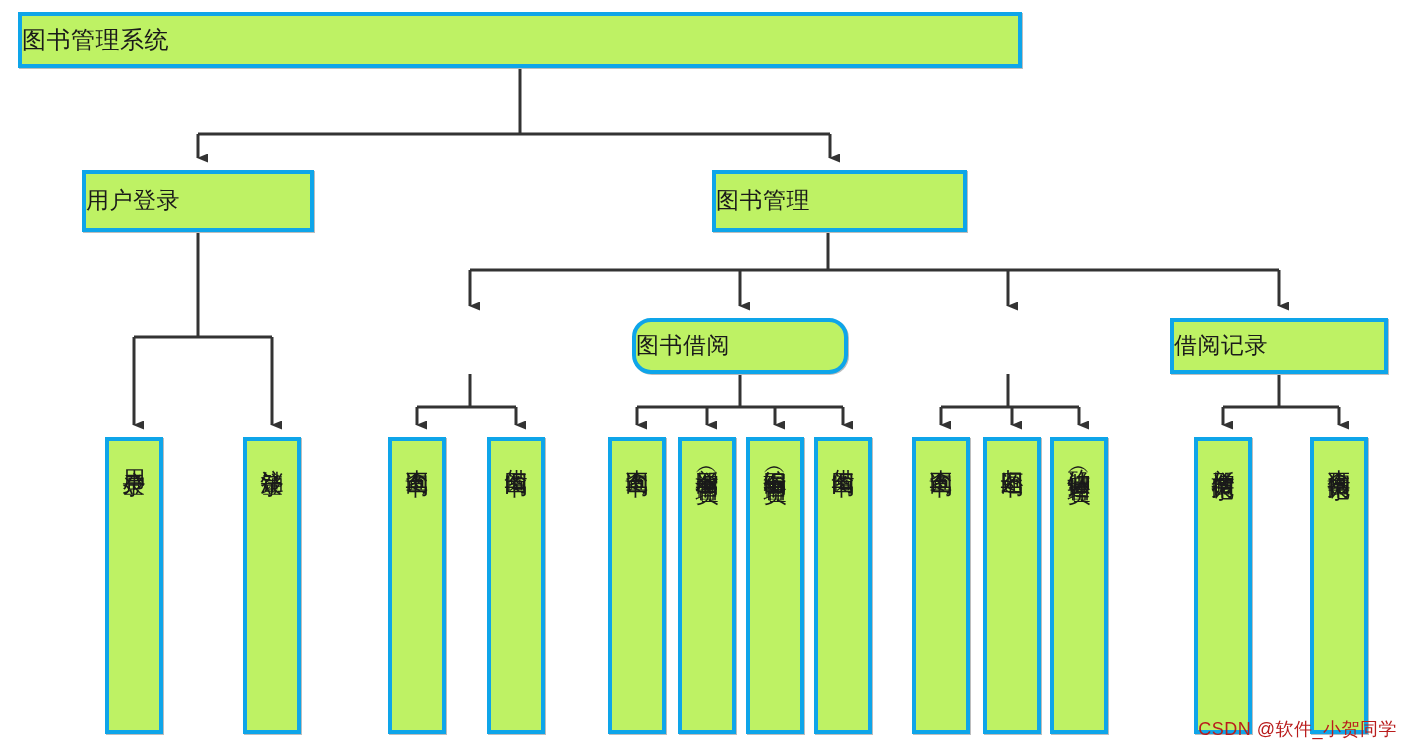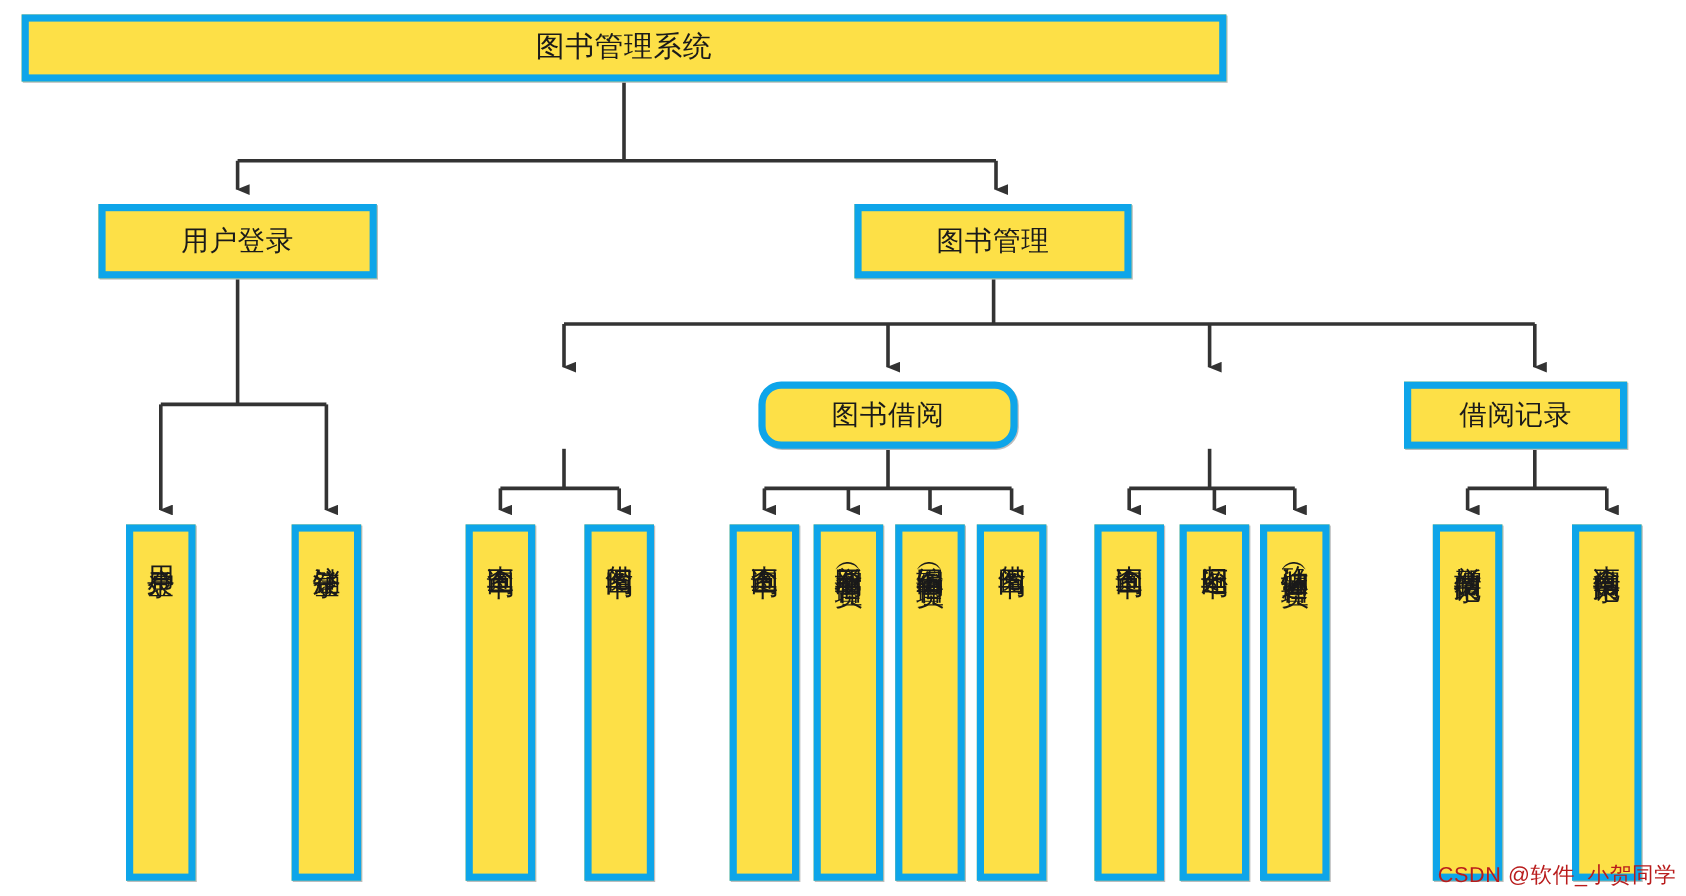--- a/index.html
+++ b/index.html
@@ -22,25 +22,25 @@
     position: absolute;
     left: 0;
     top: 0;
     width: 1405px;
     height: 747px;
     pointer-events: none;
   }
   .node {
     position: absolute;
     box-sizing: border-box;
-    background: #fde047;
-    border: 6px solid #0ea5e9;
+    background: #bef264;
+    border: 4px solid #0ea5e9;
     display: flex;
     align-items: center;
-    justify-content: center;
+    justify-content: flex-start;
     color: #1a1a1a;
     box-shadow: 1px 1px 0 #bdbdbd;
   }
   .node-label {
     display: block;
     text-align: center;
     color: #1a1a1a;
     line-height: 1.18;
     letter-spacing: 0.5px;
   }
@@ -126,28 +126,28 @@
     </g>
   </svg>
 
   <div class="node root horizontal" style="left:18px; top:12px; width:1004px; height:56px;">
     <span class="node-label">图书管理系统</span>
   </div>
 
   <div class="node horizontal" style="left:82px; top:170px; width:232px; height:62px;">
     <span class="node-label">用户登录</span>
   </div>
-  <div class="node horizontal" style="left:712px; top:170px; width:231px; height:62px;font-family:Liberation Serif, serif;">
+  <div class="node horizontal" style="left:712px; top:170px; width:255px; height:62px;font-family:Liberation Serif, serif;">
     <span class="node-label">图书管理</span>
   </div>
 
   <div class="node horizontal" style="left:632px; top:318px; width:216px; height:56px;border-radius:19px;">
     <span class="node-label">图书借阅</span>
   </div>
-  <div class="node horizontal" style="left:1170px; top:318px; width:186px; height:56px;">
+  <div class="node horizontal" style="left:1170px; top:318px; width:218px; height:56px;">
     <span class="node-label">借阅记录</span>
   </div>
 
   <div class="node vertical" style="left:105px; top:437px; width:58px; height:297px;">
     <span class="node-label">用户登录</span>
   </div>
   <div class="node vertical" style="left:243px; top:437px; width:58px; height:297px;">
     <span class="node-label">注销登录</span>
   </div>
   <div class="node vertical" style="left:388px; top:437px; width:58px; height:297px;">

